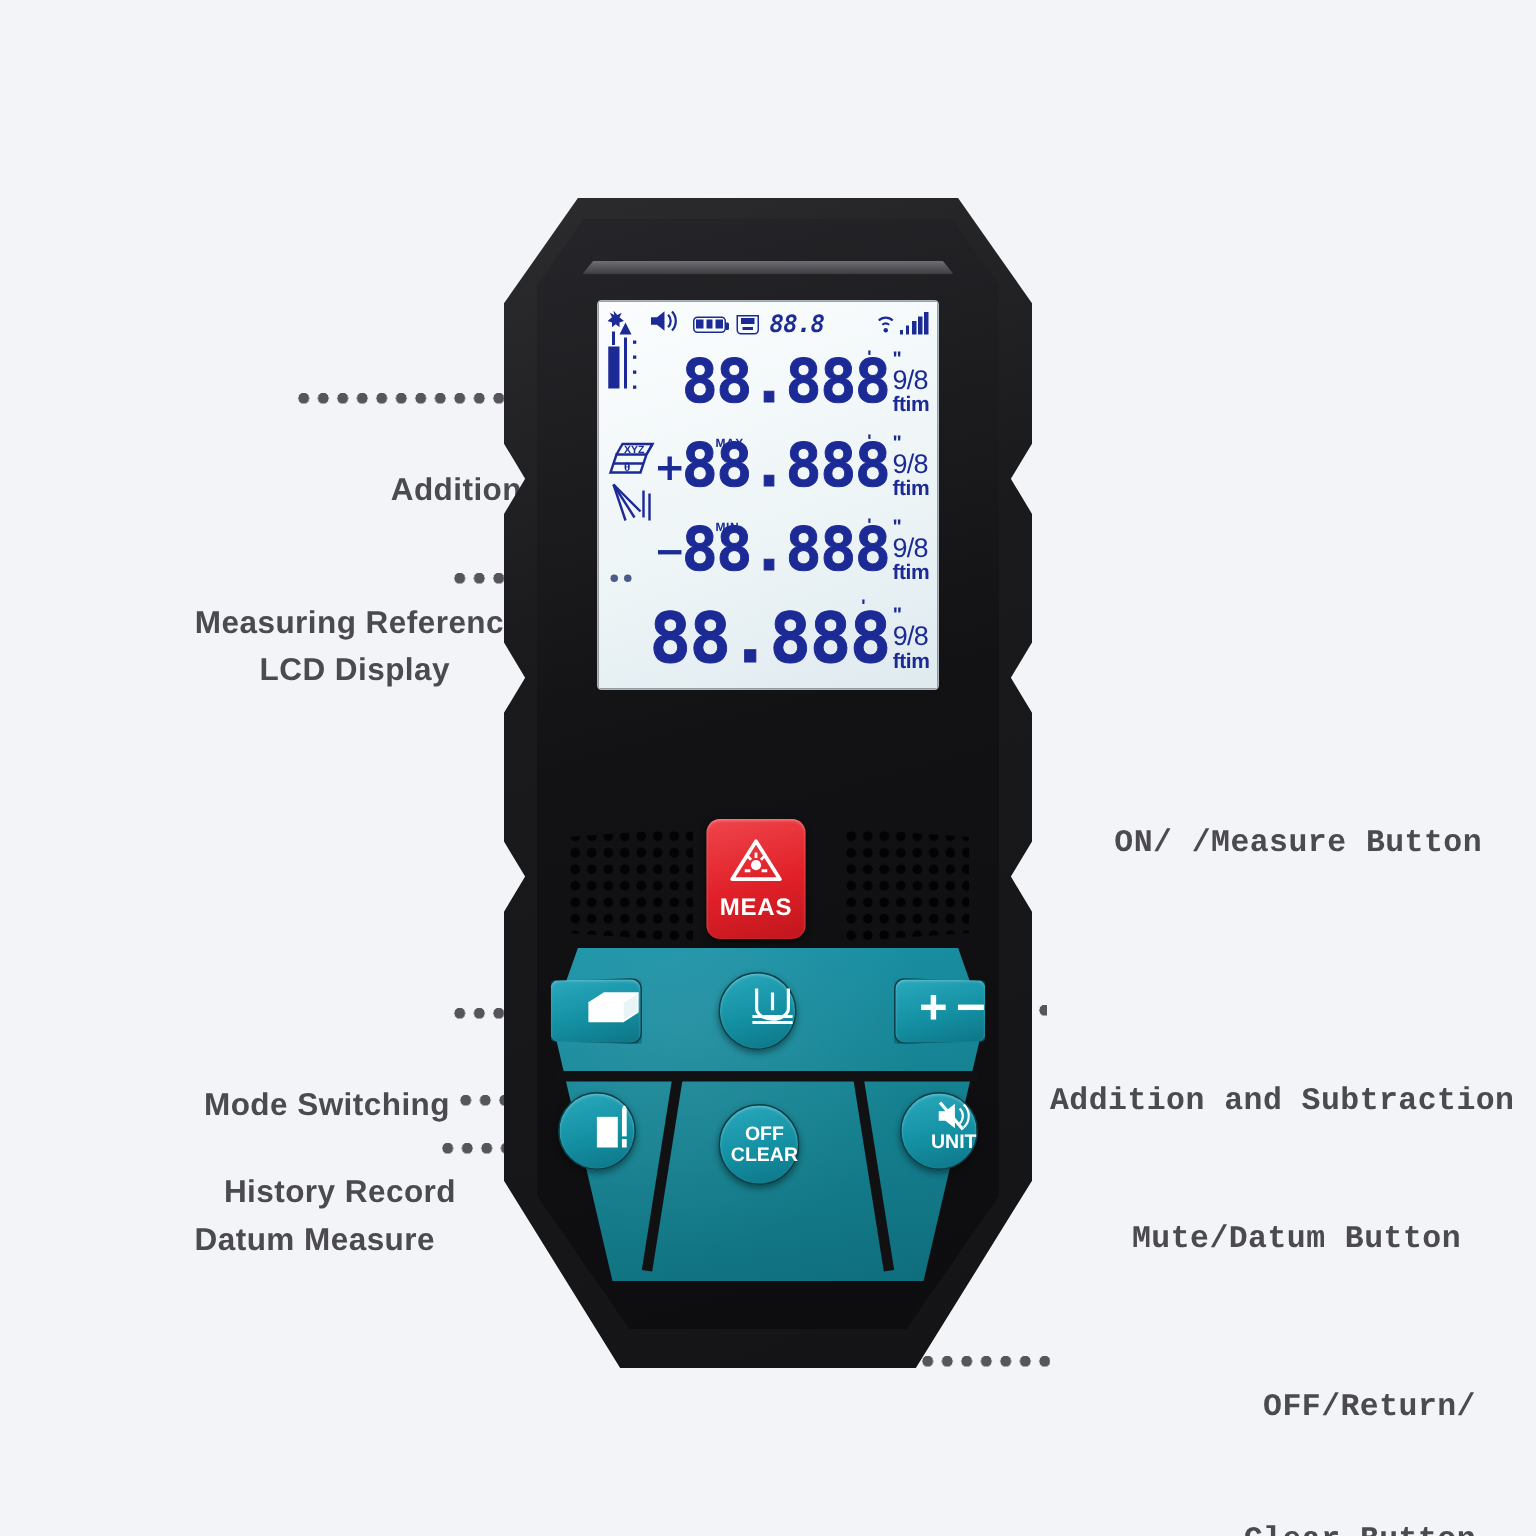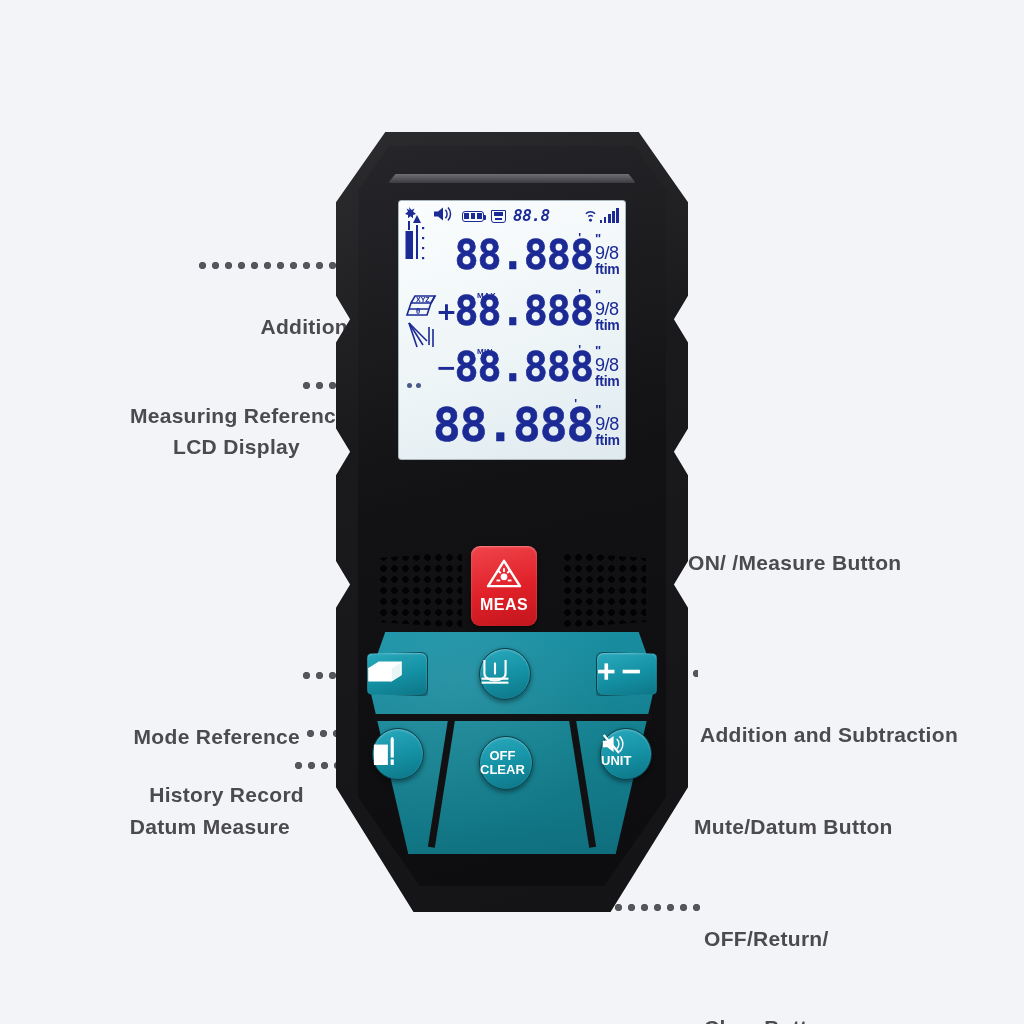--- a/index.html
+++ b/index.html
@@ -15,21 +15,21 @@
   
   .ann {
     position: absolute;
     color: #4a4a4f;
     font-size: 21px;
     font-weight: 700;
     letter-spacing: .3px;
     line-height: 1.42;
     white-space: pre;
   }
-  .ann.right { text-align: left; }
+  .ann.right { text-align: right; font-family: Liberation Mono, monospace; }
   .ann.left  { text-align: right; }
 
   
   .leader {
     position: absolute;
     height: 7px;
     background-image: radial-gradient(circle, #55555c 48%, rgba(0,0,0,0) 50%);
     background-size: 13px 7px;
     background-repeat: repeat-x;
     background-position: left center;
@@ -220,21 +220,21 @@
     position: absolute;
     left: 32px; right: 32px; top: 500px; height: 222px;
     background:
       radial-gradient(circle at 30% 20%, rgba(255,255,255,.08), rgba(255,255,255,0) 60%),
       linear-gradient(170deg,#1a93a8 0%, #15808f 55%, #0f6d7c 100%);
     clip-path: polygon(6% 0%, 94% 0%, 100% 22%, 86% 100%, 14% 100%, 0% 22%);
   }
   .btn {
     position: absolute;
     background: linear-gradient(165deg,#2aa9bd 0%, #1490a3 55%, #0d7586 100%);
-    display: flex; align-items: center; justify-content: flex-start;
+    display: flex; align-items: center; justify-content: flex-end;
     box-shadow: inset 0 1px 2px rgba(255,255,255,.3), 0 2px 5px rgba(0,0,0,.45);
     border: 1.5px solid #0a3f49;
   }
   .btn.mode {
     left: 30px; top: 520px; width: 62px; height: 44px;
     border-radius: 7px;
     clip-path: polygon(2% 4%, 100% 0%, 100% 100%, 2% 96%);
   }
   .btn.hist {
     left: 143px; top: 516px; width: 52px; height: 52px;
@@ -273,21 +273,21 @@
     <div>Measuring Reference</div>
   </div>
   <div class="leader" style="left:196px; top:262px; width:216px;"></div>
 
   <div class="ann left" style="left:120px; top:372px; width:180px;">
     <div>LCD Display</div>
   </div>
   <div class="leader" style="left:300px; top:382px; width:118px;"></div>
 
   <div class="ann left" style="left:110px; top:662px; width:190px;">
-    <div>Mode Reference</div>
+    <div>Mode Switching</div>
   </div>
   <div class="leader" style="left:300px; top:672px; width:120px;"></div>
 
   <div class="ann left" style="left:128px; top:720px; width:176px;">
     <div>History Record</div>
   </div>
   <div class="leader" style="left:304px; top:730px; width:110px;"></div>
 
   <div class="ann left" style="left:128px; top:752px; width:162px;">
     <div>Datum Measure</div>

